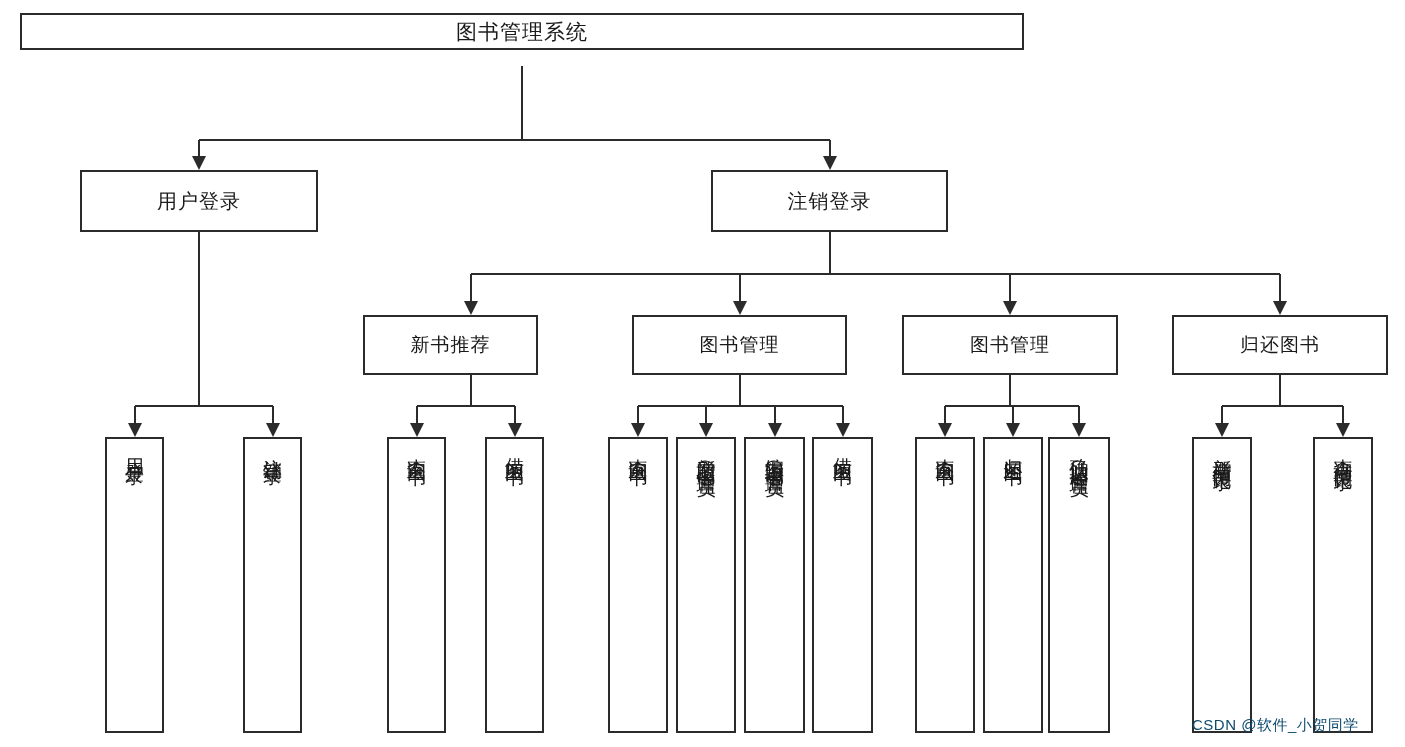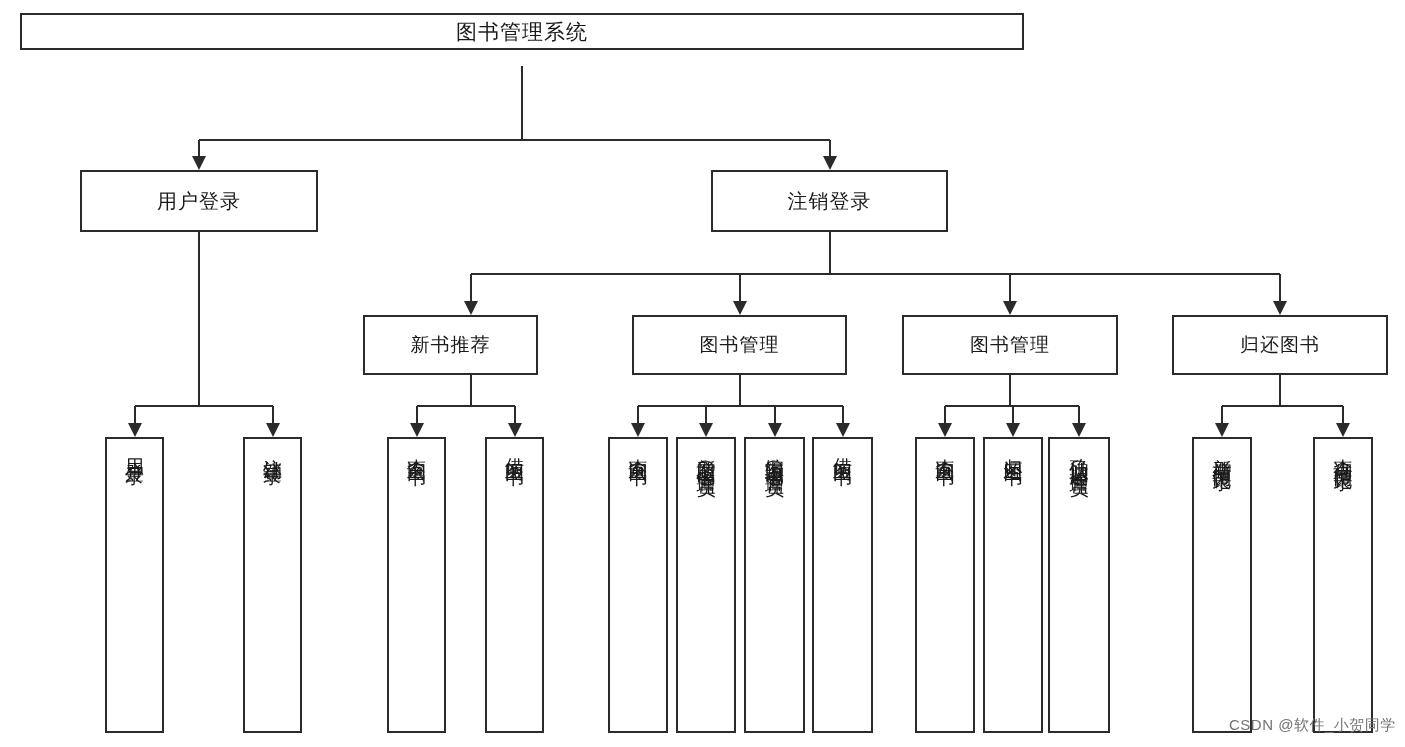--- a/index.html
+++ b/index.html
@@ -70,26 +70,25 @@
     width: 0;
     height: 0;
     border-left: 7px solid transparent;
     border-right: 7px solid transparent;
     border-top: 14px solid #2b2b2b;
     z-index: 2;
   }
   
   #watermark {
     position: absolute;
-    color: #737373;
+    color: #0c4a6e;
     font-size: 15px;
     white-space: nowrap;
     z-index: 5;
     letter-spacing: 0.5px;
-    margin-left: 37px;
   }
 </style>
 </head>
 <body>
 
 <div id="canvas">
 
   <div id="connectors">
       <div class="vline" style="left: 521px; top: 66px; height: 74px;"></div>
       <div class="hline" style="left: 199px; top: 139px; width: 630.5px;"></div>

